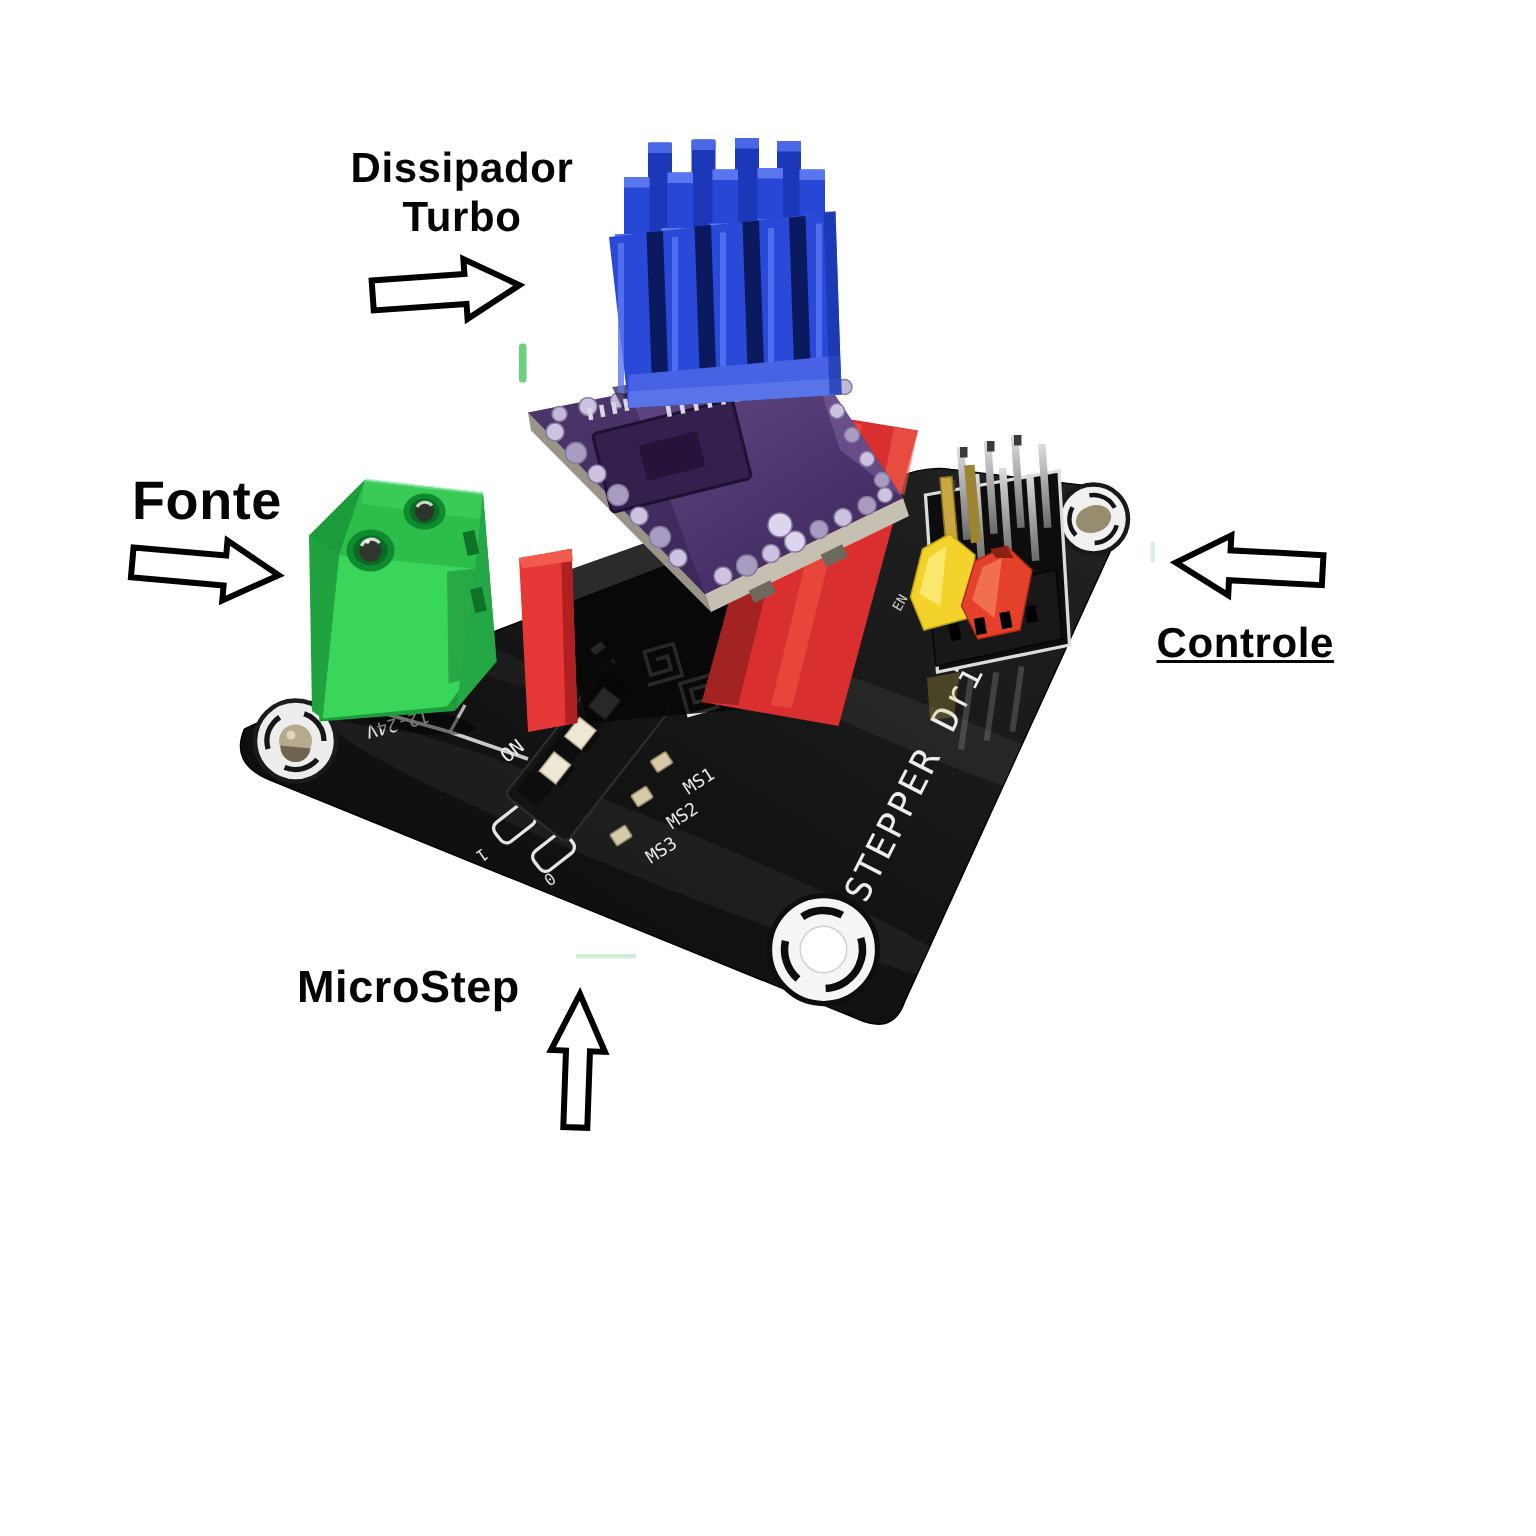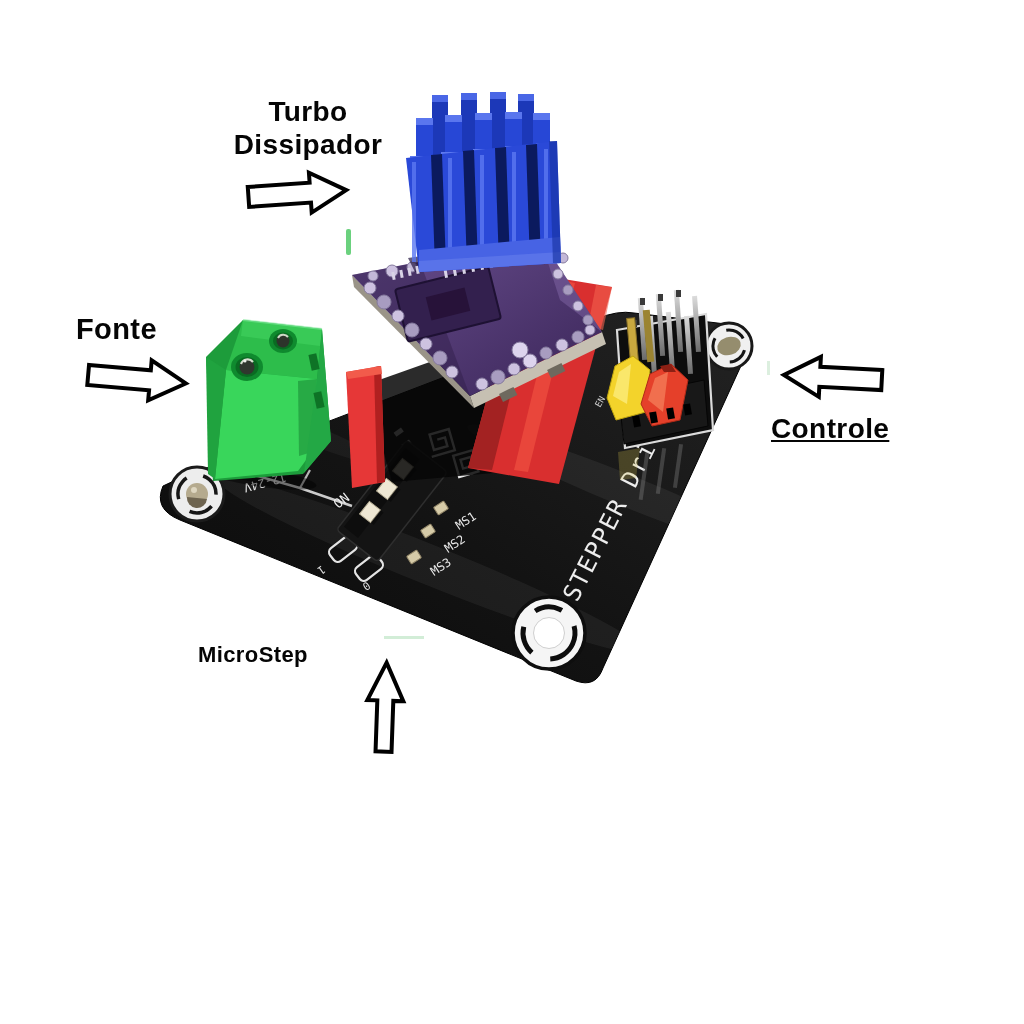--- a/index.html
+++ b/index.html
@@ -1,22 +1,22 @@
 <!DOCTYPE html>
 <html><head>
 <meta charset="utf-8">
 <style>
   html,body{margin:0;padding:0;background:#ffffff;}
   .scene{position:relative;width:1024px;height:1024px;background:#ffffff;overflow:hidden;}
   .scene svg{position:absolute;left:0;top:0;}
   .lbl{position:absolute;font-family:"Liberation Sans",sans-serif;font-weight:bold;color:#050505;white-space:nowrap;}
   #lbl-heatsink{left:200px;top:95px;width:216px;text-align:center;font-size:28px;line-height:33px;letter-spacing:.4px;}
-  #lbl-fonte{left:76px;top:313px;font-size:29px;letter-spacing:.4px;}
+  #lbl-fonte{left:88px;top:313px;font-size:36px;letter-spacing:.4px;}
   #lbl-controle{left:771px;top:413px;font-size:28px;letter-spacing:.4px;text-decoration:underline;}
-  #lbl-microstep{left:198px;top:642px;font-size:22px;letter-spacing:.4px;}
+  #lbl-microstep{left:198px;top:642px;font-size:30px;letter-spacing:.4px;}
   .silk{font-family:"DejaVu Sans Mono",monospace;}
 </style>
 </head>
 <body>
 
 <div class="scene">
 
 <svg width="1024" height="1024" viewBox="0 0 1024 1024">
   <defs>
     <linearGradient id="pcbGrad" x1="1" y1="0" x2="0" y2="1">
@@ -318,20 +318,20 @@
     <rect x="767" y="361" width="3" height="14" fill="#cde8d2" opacity="0.7"></rect>
   </g>
 
   <polygon transform="translate(247,176) rotate(-4)" points="0,11 62,11 62,1 98,21 62,41 62,31 0,31" fill="#ffffff" stroke="#000000" stroke-width="4"></polygon>
   <polygon transform="translate(90,354) rotate(5)" points="0,11 62,11 62,1 98,21 62,41 62,31 0,31" fill="#ffffff" stroke="#000000" stroke-width="4"></polygon>
   <polygon transform="translate(785,354) rotate(3)" points="98,11 36,11 36,1 0,21 36,41 36,31 98,31" fill="#ffffff" stroke="#000000" stroke-width="4"></polygon>
   <polygon transform="translate(368,652) rotate(2)" points="11,99 11,48 1,48 19,10 37,48 27,48 27,99" fill="#ffffff" stroke="#000000" stroke-width="4"></polygon>
 </svg>
 
 <div class="lbl" id="lbl-heatsink">
+  <div>Dissipador</div>
   <div>Turbo</div>
-  <div>Dissipador</div>
 </div>
 <div class="lbl" id="lbl-fonte">Fonte</div>
 <div class="lbl" id="lbl-controle">Controle</div>
 <div class="lbl" id="lbl-microstep">MicroStep</div>
 
 </div>
 
 </body></html>

